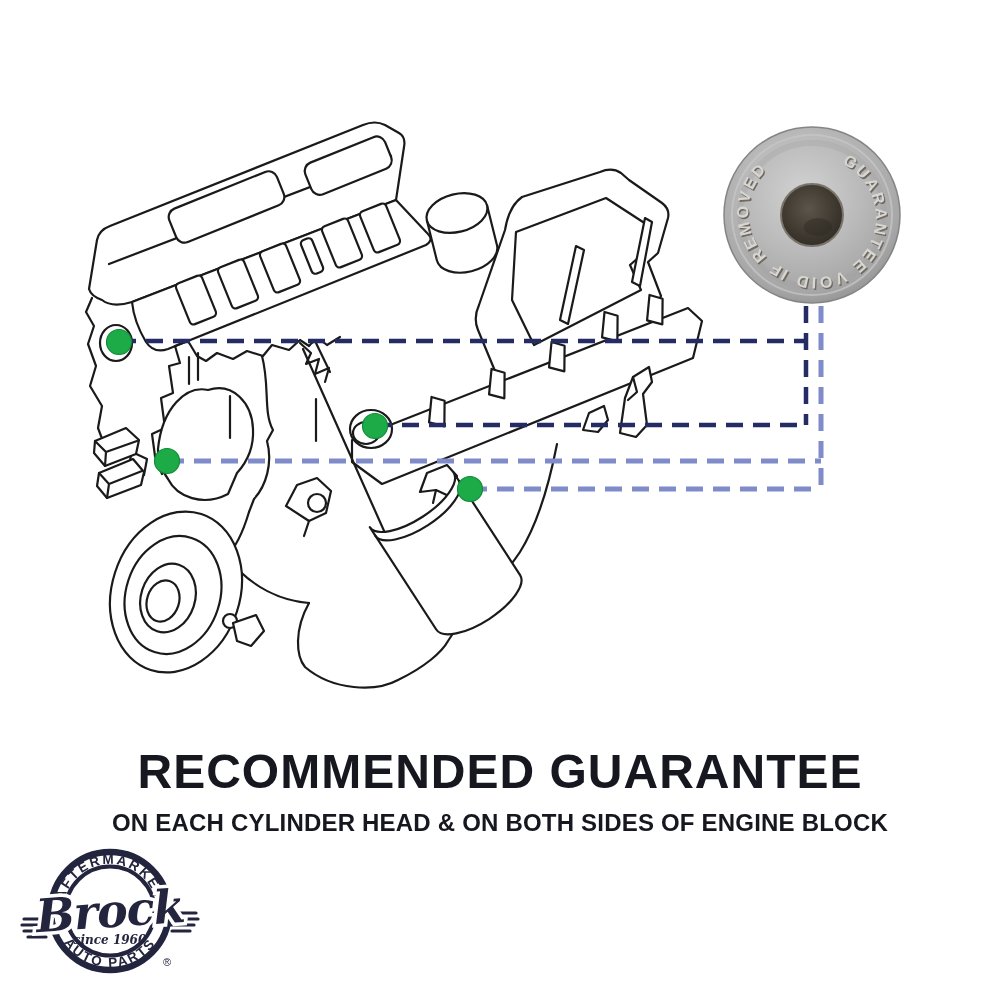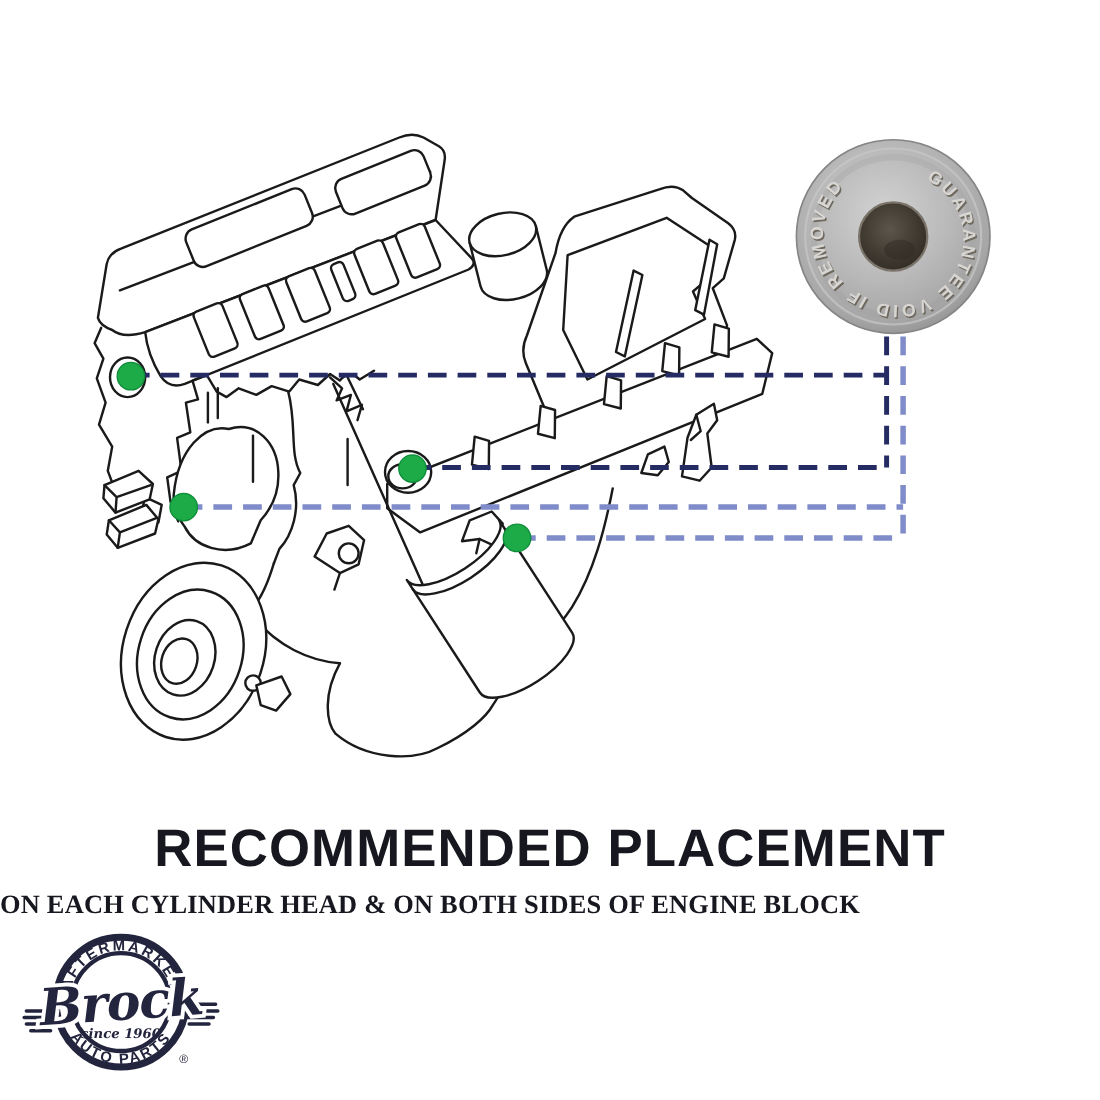--- a/index.html
+++ b/index.html
@@ -7,23 +7,23 @@
     width:1000px;height:1000px;background:#ffffff;position:relative;
     font-family:"Liberation Sans",sans-serif;overflow:hidden;
   }
   #stage{position:absolute;left:0;top:0;width:1000px;height:1000px;}
   .title{
     position:absolute;left:0;right:0;top:748px;text-align:center;
     font-size:48px;font-weight:900;letter-spacing:1px;color:#16171f;
     font-family:"Liberation Sans",sans-serif;line-height:1.0;
   }
   .subtitle{
-    position:absolute;left:0;right:0;top:811px;
+    position:absolute;left:0;right:0;top:811px;text-align:center;
     font-size:24px;font-weight:800;letter-spacing:0.2px;color:#16171f;
-    font-family:Liberation Serif, serif;line-height:1.0;
+    font-family:Liberation Sans, sans-serif;line-height:1.0;
   }
 </style>
 </head>
 <body>
 
 <svg id="stage" viewBox="0 0 1000 1000" xmlns="http://www.w3.org/2000/svg">
   <defs>
     <radialGradient id="metal" cx="45%" cy="38%" r="68%">
       <stop offset="0%" stop-color="#d2d2d2"></stop>
       <stop offset="50%" stop-color="#b9b9b9"></stop>
@@ -179,14 +179,14 @@
     <g stroke="#23243d" stroke-width="3.2" stroke-linecap="round">
       <path d="M 24,919 L 52,919 M 22,925 L 54,925 M 24,931 L 50,931 M 28,937 L 46,937"></path>
       <path d="M 168,913 L 196,913 M 166,919 L 198,919 M 170,925 L 194,925 M 172,931 L 190,931"></path>
     </g>
     <text x="110" y="927" font-family="DejaVu Serif, serif" font-style="italic" font-weight="bold" font-size="46" text-anchor="middle" stroke="#ffffff" stroke-width="7" paint-order="stroke" letter-spacing="-1" transform="rotate(-4 110 911)">Brock</text>
     <text x="110" y="944" font-family="DejaVu Serif, serif" font-style="italic" font-weight="bold" font-size="12" text-anchor="middle">since 1960</text>
     <text x="163" y="966" font-size="11">®</text>
   </g>
 </svg>
 
-<div class="title">RECOMMENDED PLACEMENT</div>
+<div class="title">RECOMMENDED GUARANTEE</div>
 <div class="subtitle">ON EACH CYLINDER HEAD &amp; ON BOTH SIDES OF ENGINE BLOCK</div>
 
 </body></html>

